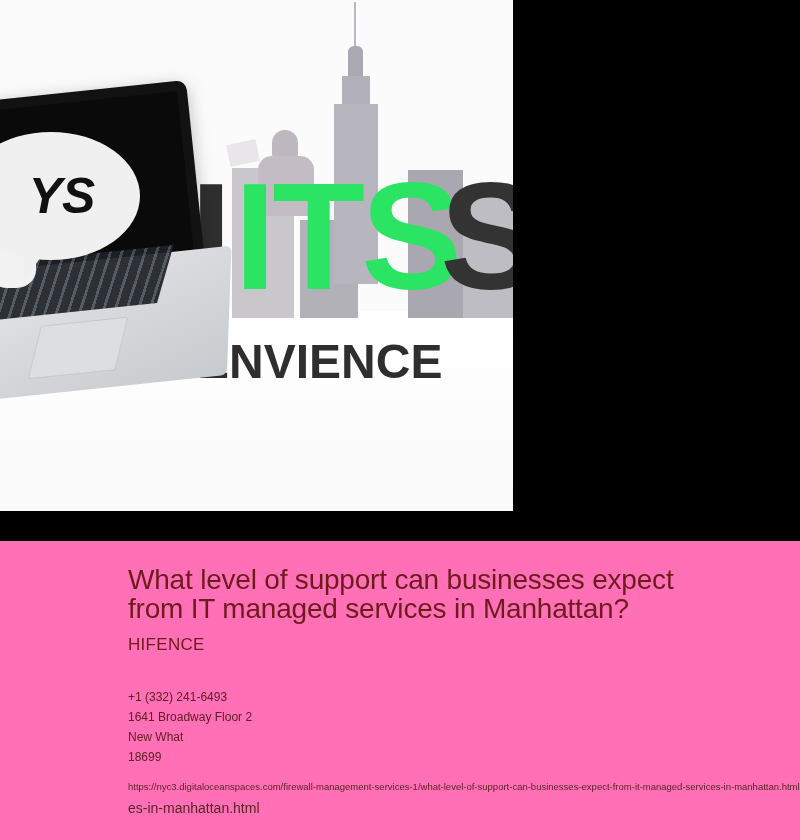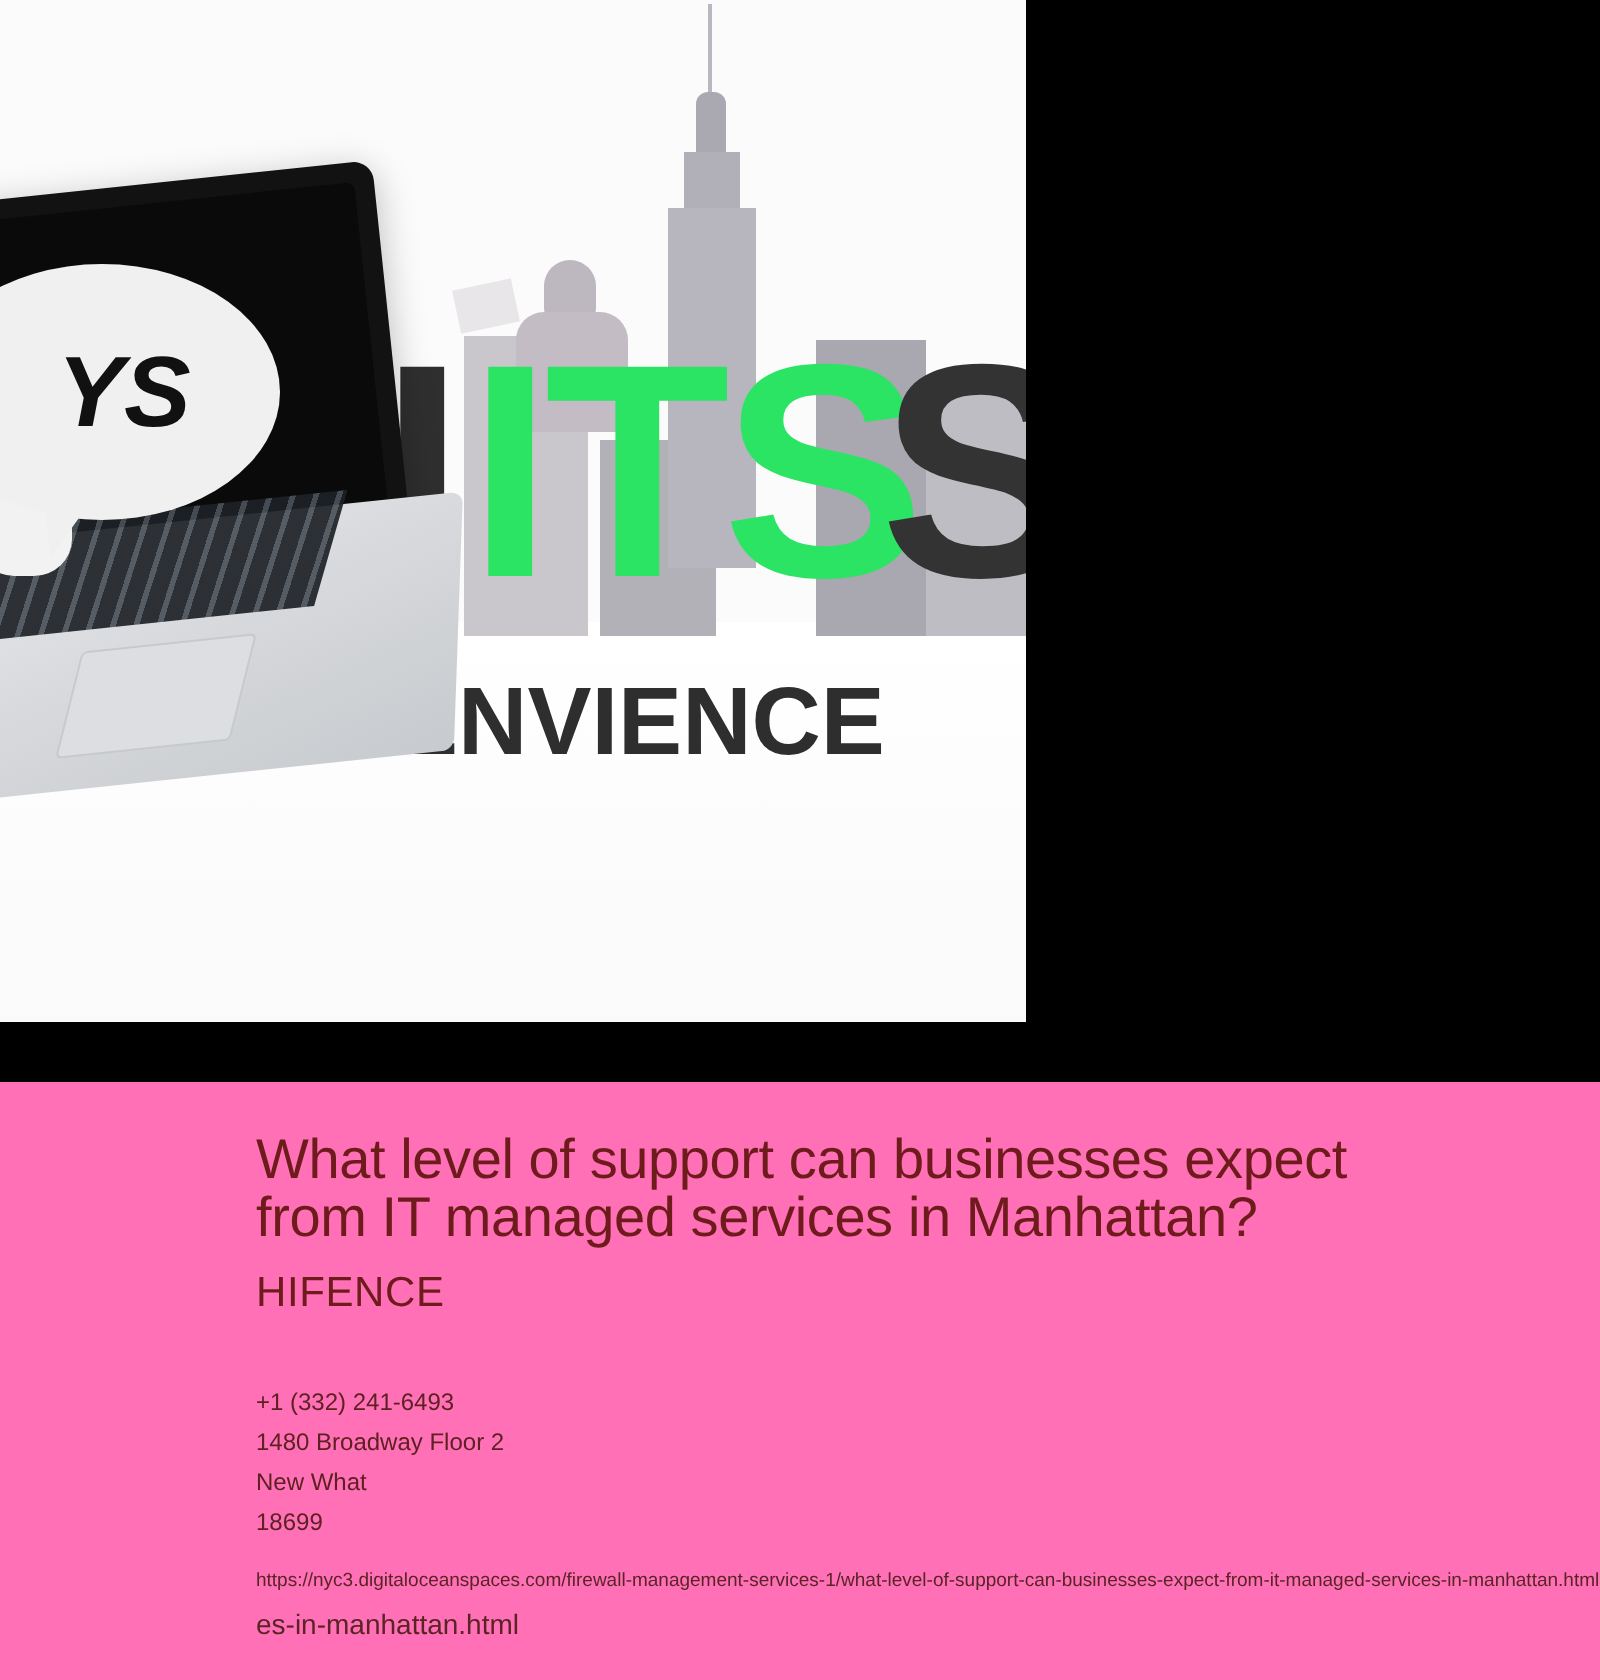--- a/index.html
+++ b/index.html
@@ -230,21 +230,21 @@
     margin: 0;
     font-size: 28px;
     line-height: 29px;
     font-weight: normal;
     color: #6e1b1b;
     letter-spacing: -0.2px;
     font-family: "Liberation Sans", sans-serif;
   }
   .brand {
     margin: 12px 0 0 0;
-    font-size: 21px;
+    font-size: 17px;
     font-weight: normal;
     color: #6e1b1b;
     letter-spacing: 0.3px;
   }
   .contact {
     margin-top: 32px;
   }
   .contact-line {
     font-size: 12px;
     line-height: 20px;
@@ -313,21 +313,21 @@
 </div>
 
 <div class="content">
 
   <h1 class="title">What level of support can businesses expect from IT managed services in Manhattan?</h1>
 
   <div class="brand">HIFENCE</div>
 
   <div class="contact">
     <div class="contact-line">+1 (332) 241-6493</div>
-    <div class="contact-line">1480 Broadway Floor 2</div>
+    <div class="contact-line">1641 Broadway Floor 2</div>
     <div class="contact-line">New What</div>
     <div class="contact-line">18699</div>
   </div>
 
   <div class="source-url">https://nyc3.digitaloceanspaces.com/firewall-management-services-1/what-level-of-support-can-businesses-expect-from-it-managed-services-in-manhattan.html</div>
   <div class="source-url-2">es-in-manhattan.html</div>
 
 </div>
 
 </body></html>

